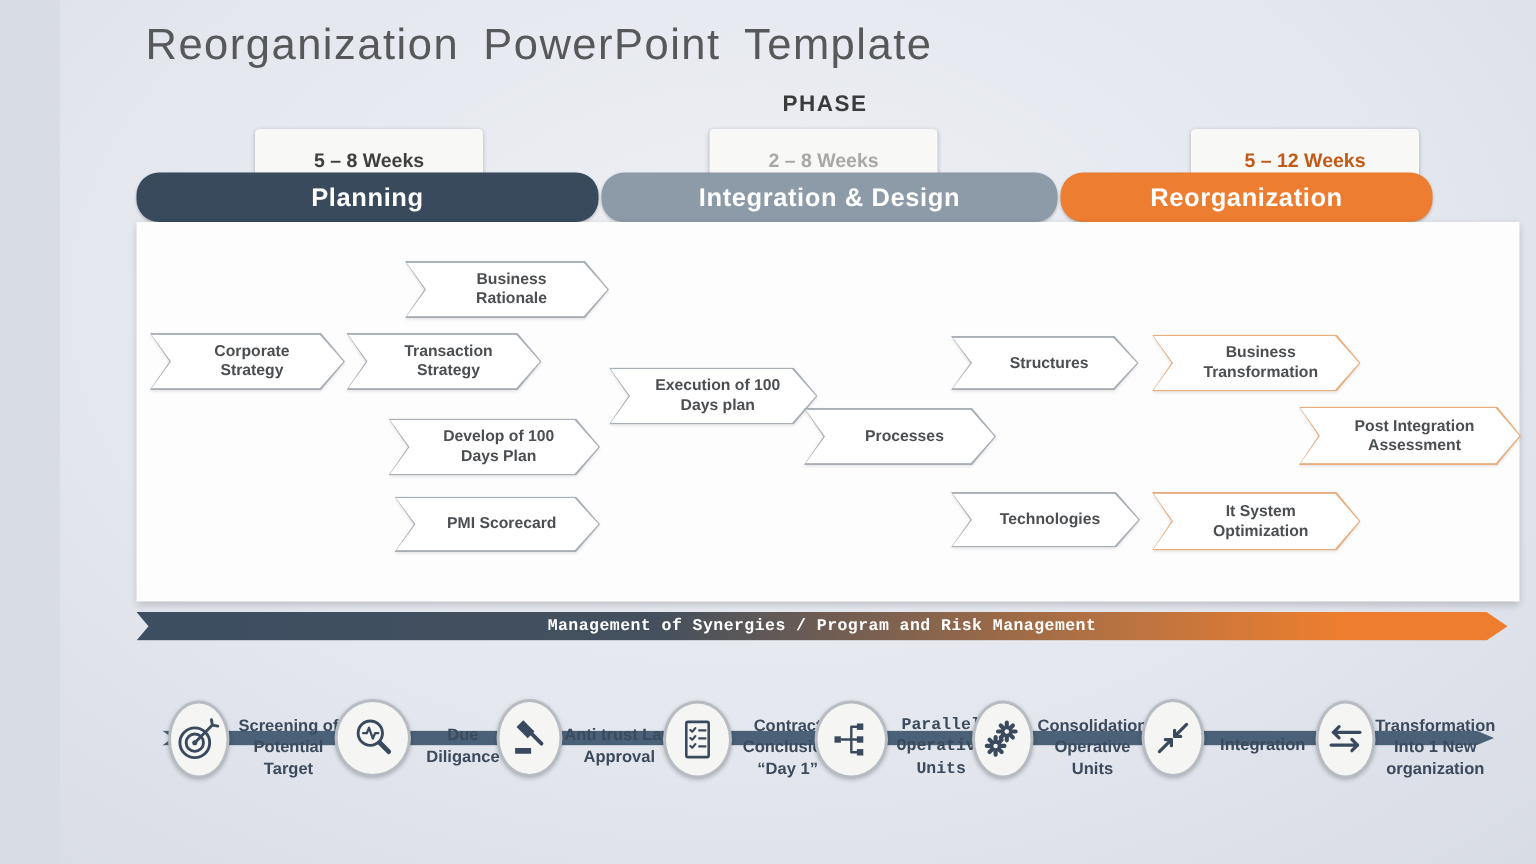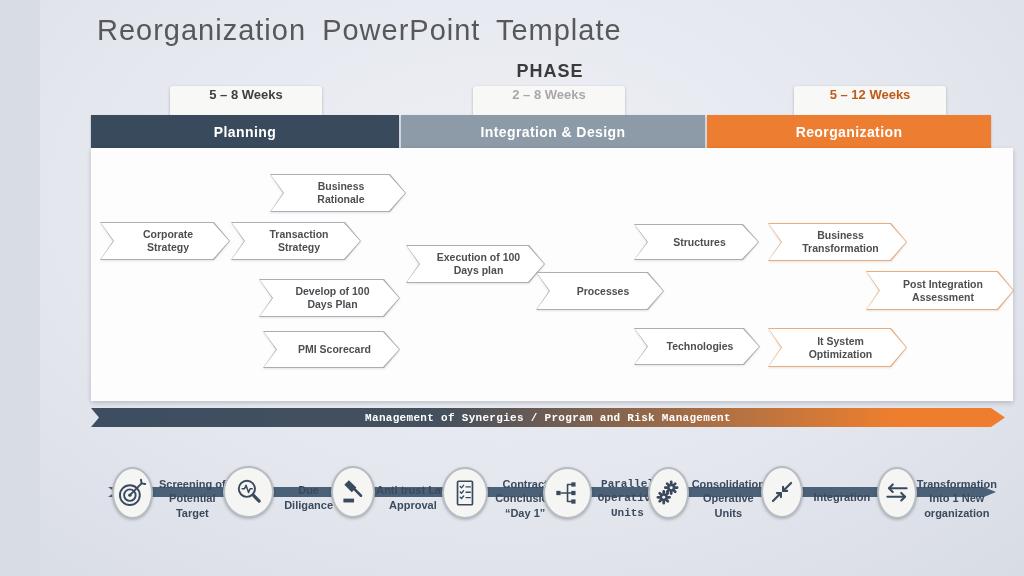--- a/index.html
+++ b/index.html
@@ -3,34 +3,34 @@
 <meta charset="utf-8">
 <style>
   html,body{margin:0;padding:0;}
   body{font-family:"Liberation Sans", sans-serif; background:#d8dce5;}
   .slide{position:relative;width:1024px;height:576px;overflow:hidden;
          background:radial-gradient(ellipse at 45% 35%, #eef0f5 0%, #e4e7ee 55%, #d7dbe4 100%);margin-left:40px;}
   
   .title{position:absolute;left:57px;top:14px;font-size:29px;font-weight:400;color:#57585a;
          letter-spacing:1px;word-spacing:7px;}
   .phase-label{position:absolute;left:430px;top:61px;width:160px;text-align:center;
-         font-size:18px;font-weight:bold;color:#3b3b3b;letter-spacing:1px;}
+         font-size:15px;font-weight:bold;color:#3b3b3b;letter-spacing:1px;}
   
   .badge{position:absolute;top:86px;height:34px;width:152px;background:#f8f8f6;border-radius:3px;
          box-shadow:0 1px 3px rgba(0,0,0,.25);display:flex;align-items:flex-start;justify-content:center;
-         font-size:13px;font-weight:bold;padding-top:1px;box-sizing:border-box;}
+         font-size:13px;font-weight:bold;padding-top:13px;box-sizing:border-box;}
   .badge.b1{left:130px;color:#404040;}
   .badge.b2{left:433px;color:#a8a8a8;}
   .badge.b3{left:754px;color:#c05a17;}
   
   .phase-seg{position:absolute;top:115px;height:33px;display:flex;align-items:center;justify-content:center;
-         color:#fff;font-size:14px;font-weight:bold;letter-spacing:.4px;box-shadow:0 1px 2px rgba(0,0,0,.25);}
+         color:#fff;font-size:17px;font-weight:bold;letter-spacing:.4px;box-shadow:0 1px 2px rgba(0,0,0,.25);border-radius:15px;}
   .seg1{left:51px;width:308px;background:#394a5d;}
   .seg2{left:361px;width:304px;background:#8d9aa7;}
-  .seg3{left:667px;width:284px;background:#ed7d31;}
+  .seg3{left:667px;width:248px;background:#ed7d31;}
   
   .canvas{position:absolute;left:51px;top:148px;width:922px;height:253px;background:#fdfdfd;
          box-shadow:0 2px 5px rgba(0,0,0,.18);}
   
   .chev{position:absolute;filter:drop-shadow(0 1px 1px rgba(0,0,0,.10));}
   .chev .shape{position:absolute;inset:0;background:#a7aeb5;
         clip-path:polygon(0 0,calc(100% - 16px) 0,100% 50%,calc(100% - 16px) 100%,0 100%,13px 50%);}
   .chev .fill{position:absolute;inset:1px;background:#ffffff;
         clip-path:polygon(0 0,calc(100% - 16px) 0,100% 50%,calc(100% - 16px) 100%,0 100%,13px 50%);}
   .chev.orange .shape{background:#e8ad7c;}

